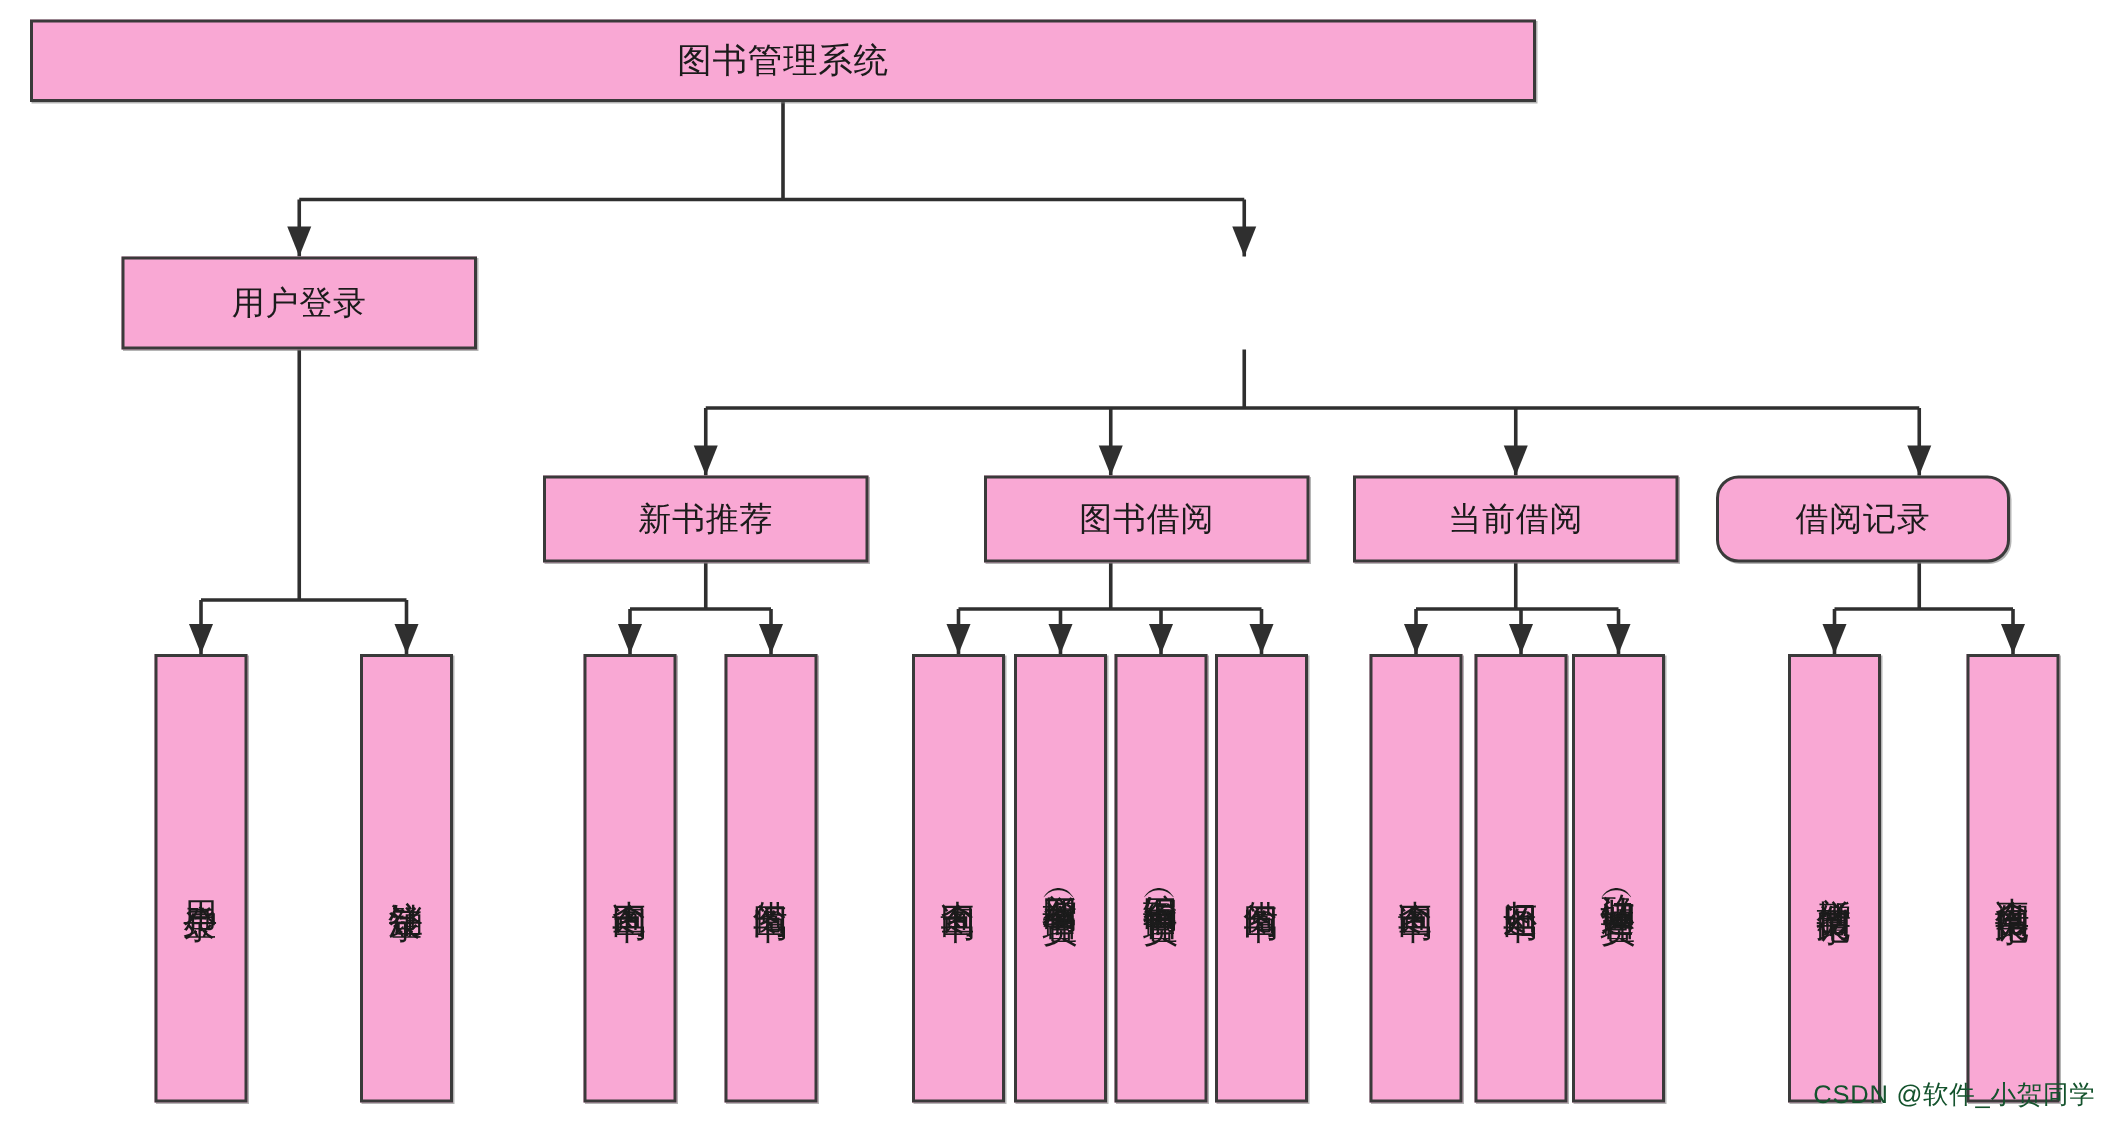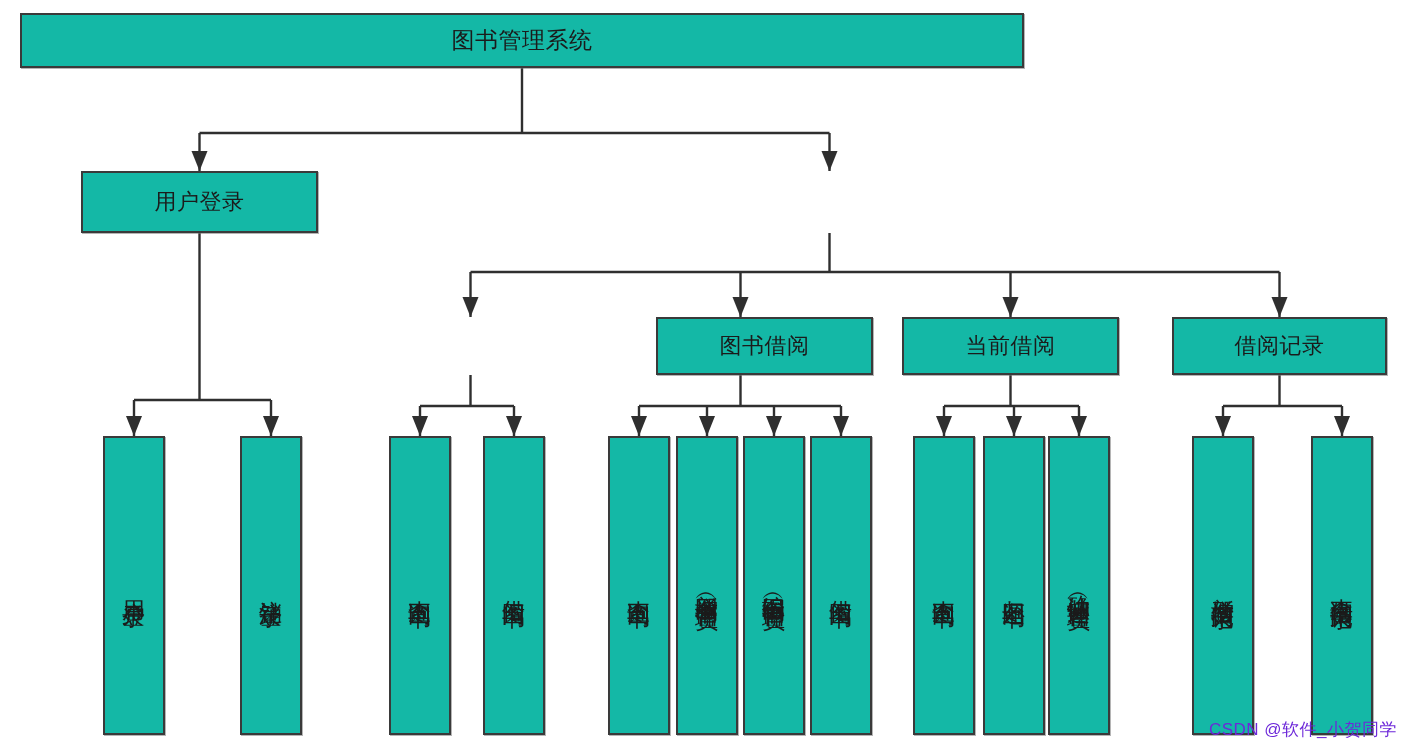--- a/index.html
+++ b/index.html
@@ -20,21 +20,21 @@
     left: 0;
     top: 0;
     width: 1405px;
     height: 747px;
   }
 
   
   .node {
     position: absolute;
     box-sizing: border-box;
-    background: #14b8a6;
+    background: #f9a8d4;
     border: 2px solid #3a3a3a;
     box-shadow: 1px 1px 0 0 rgba(120,120,120,0.55);
     display: flex;
     align-items: center;
     justify-content: center;
     color: #1b1b1b;
   }
   .node-label {
     display: block;
     text-align: center;
@@ -83,21 +83,21 @@
   #connectors polygon.arrowhead {
     fill: #2f2f2f;
   }
 
   
   #watermark {
     position: absolute;
     right: 8px;
     bottom: 6px;
     font-size: 17px;
-    color: #6d28d9;
+    color: #14532d;
     letter-spacing: 0.5px;
     white-space: nowrap;
     user-select: none;
   }
 </style>
 </head>
 <body>
 
 <div id="diagram-root">
 
@@ -155,27 +155,30 @@
       <line x1="1342" y1="406" x2="1342" y2="436"></line>
       <polygon class="arrowhead" points="1334,416 1350,416 1342,436"></polygon>
     </svg>
 
   <div class="node horiz root" style="left: 20px; top: 13px; width: 1004px; height: 55px;">
       <span class="node-label">图书管理系统</span>
     </div>
     <div class="node horiz" style="left: 81px; top: 171px; width: 237px; height: 62px;">
       <span class="node-label">用户登录</span>
     </div>
+    <div class="node horiz" style="left: 362px; top: 317px; width: 217px; height: 58px;">
+      <span class="node-label">新书推荐</span>
+    </div>
     <div class="node horiz" style="left: 656px; top: 317px; width: 217px; height: 58px;">
       <span class="node-label">图书借阅</span>
     </div>
     <div class="node horiz" style="left: 902px; top: 317px; width: 217px; height: 58px; align-items: center;">
       <span class="node-label">当前借阅</span>
     </div>
-    <div class="node horiz" style="left: 1172px; top: 317px; width: 215px; height: 58px;">
+    <div class="node horiz" style="left: 1144px; top: 317px; width: 196px; height: 58px; border-radius: 15px;">
       <span class="node-label">借阅记录</span>
     </div>
     <div class="node vert" style="left: 103px; top: 436px; width: 62px; height: 299px;">
       <span class="node-label">用户登录</span>
     </div>
     <div class="node vert" style="left: 240px; top: 436px; width: 62px; height: 299px;">
       <span class="node-label">注销登录</span>
     </div>
     <div class="node vert" style="left: 389px; top: 436px; width: 62px; height: 299px;">
       <span class="node-label">查询图书</span>

